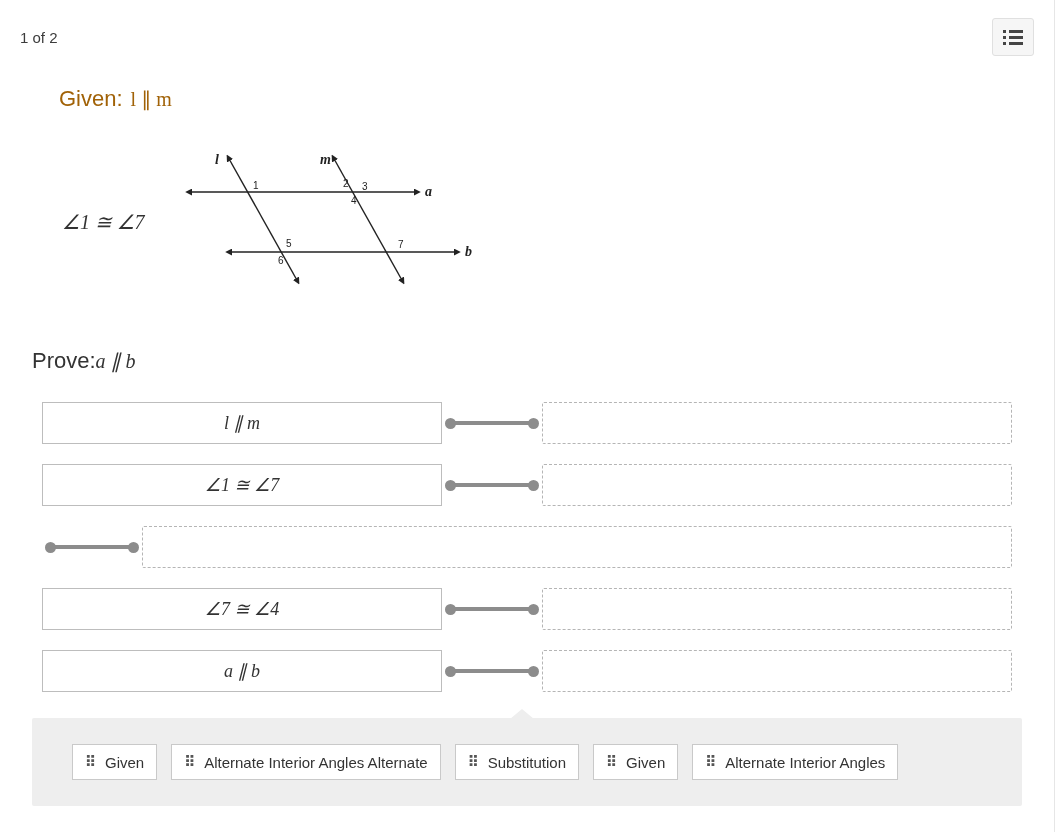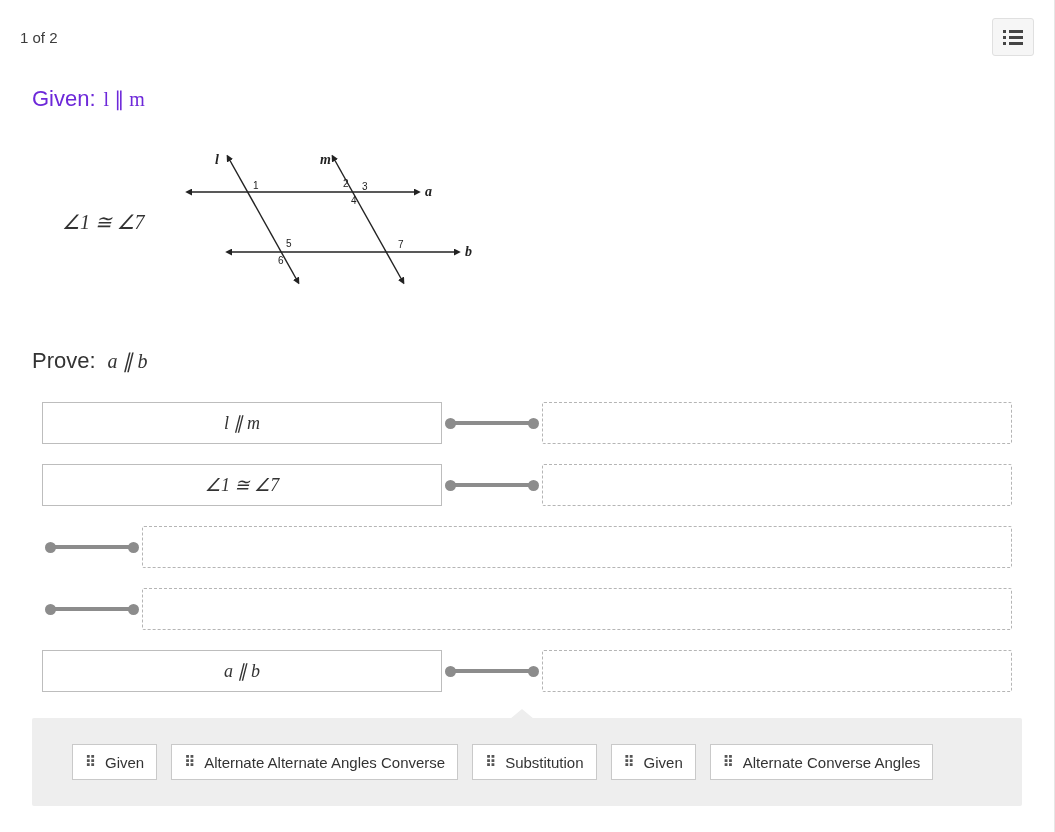--- a/index.html
+++ b/index.html
@@ -51,24 +51,25 @@
     justify-content: center;
   }
   .list-btn svg { display:block; }
 
   .content {
     padding: 20px 12px 0 12px;
   }
 
   .given-line {
     font-size: 22px;
-    color: #6d28d9;
+    color: #a16207;
     display: flex;
     align-items: center;
     gap: 8px;
+    margin-left: 27px;
   }
   .given-line .label { font-weight: 400; }
   .given-line .mathletters { font-family: "Times New Roman", Times, serif; font-style: normal; font-size: 20px; }
 
   .diagram-row {
     display: flex;
     align-items: center;
     gap: 28px;
     margin-top: 30px;
   }
@@ -80,21 +81,21 @@
     padding-left: 30px;
   }
   .diagram svg { display:block; }
 
   .prove-line {
     font-size: 22px;
     color: #333;
     margin-top: 46px;
     display: flex;
     align-items: center;
-    gap: 12px;
+    gap: 0;
   }
   .prove-line .mathletters { font-family: "Times New Roman", Times, serif; font-style: italic; font-size: 20px; }
 
   
   .proof-area {
     margin-top: 28px;
     padding: 0 10px;
   }
   .proof-row {
     display: flex;
@@ -284,20 +285,21 @@
       <div class="proof-row">
         <div class="connector">
           <div class="line"></div>
             <div class="dot left"></div>
             <div class="dot right"></div>
         </div>
         <div class="dropzone"></div>
       </div>
 
       <div class="proof-row">
+        <div class="statement math">∠7 ≅ ∠4</div>
         <div class="connector">
           <div class="line"></div>
             <div class="dot left"></div>
             <div class="dot right"></div>
         </div>
         <div class="dropzone"></div>
       </div>
 
       <div class="proof-row" style="margin-bottom:0;">
         <div class="statement math">a ∥ b</div>
@@ -312,31 +314,31 @@
 
     <div class="tray-wrap">
       <div class="tray-pointer"></div>
       <div class="tiles">
         <div class="tile">
           <span class="grip">⠿</span>
           <span>Given</span>
         </div>
         <div class="tile">
           <span class="grip">⠿</span>
-          <span>Alternate Alternate Angles Converse</span>
+          <span>Alternate Interior Angles Alternate</span>
         </div>
         <div class="tile">
           <span class="grip">⠿</span>
           <span>Substitution</span>
         </div>
         <div class="tile">
           <span class="grip">⠿</span>
           <span>Given</span>
         </div>
         <div class="tile">
           <span class="grip">⠿</span>
-          <span>Alternate Converse Angles</span>
+          <span>Alternate Interior Angles</span>
         </div>
       </div>
     </div>
 
   </div>
 </div>
 
 </body></html>

